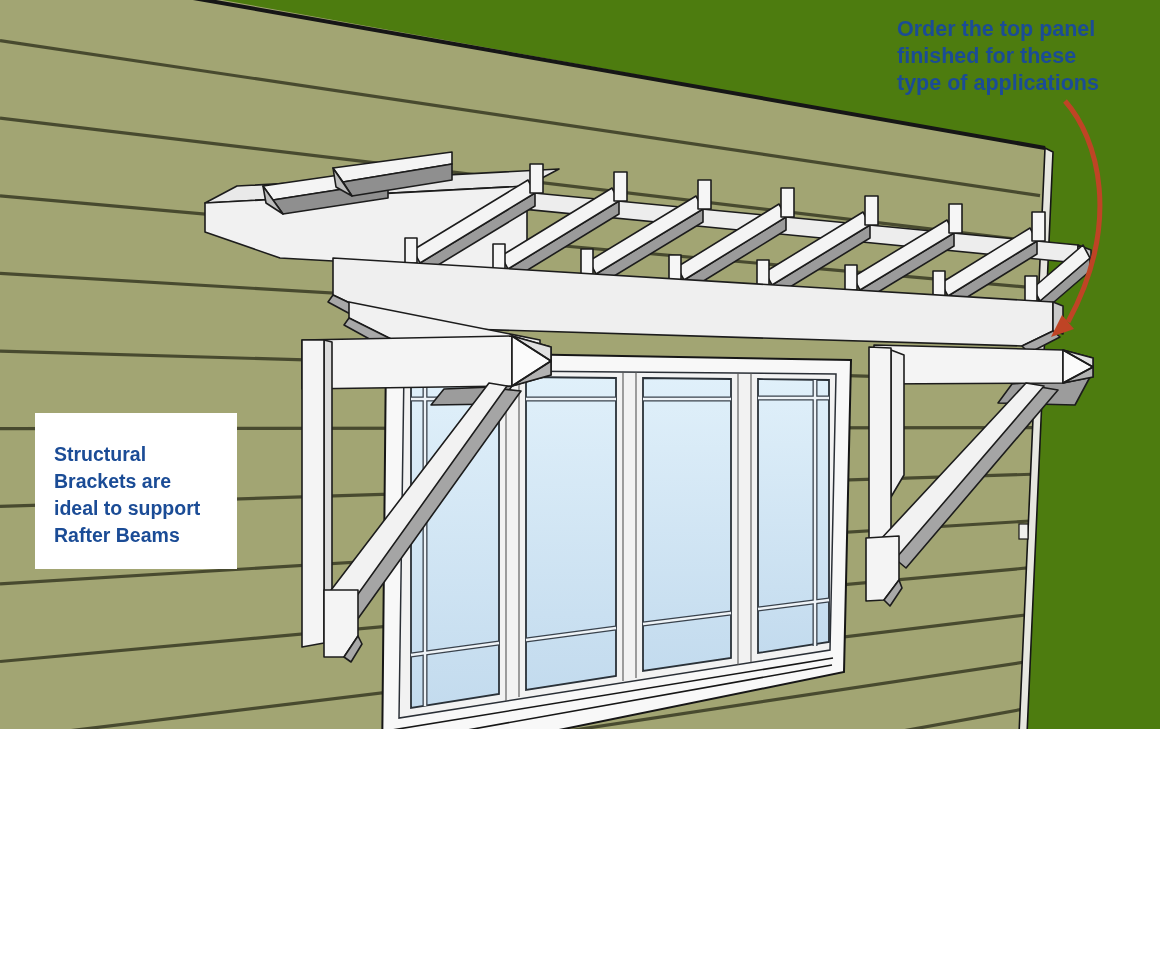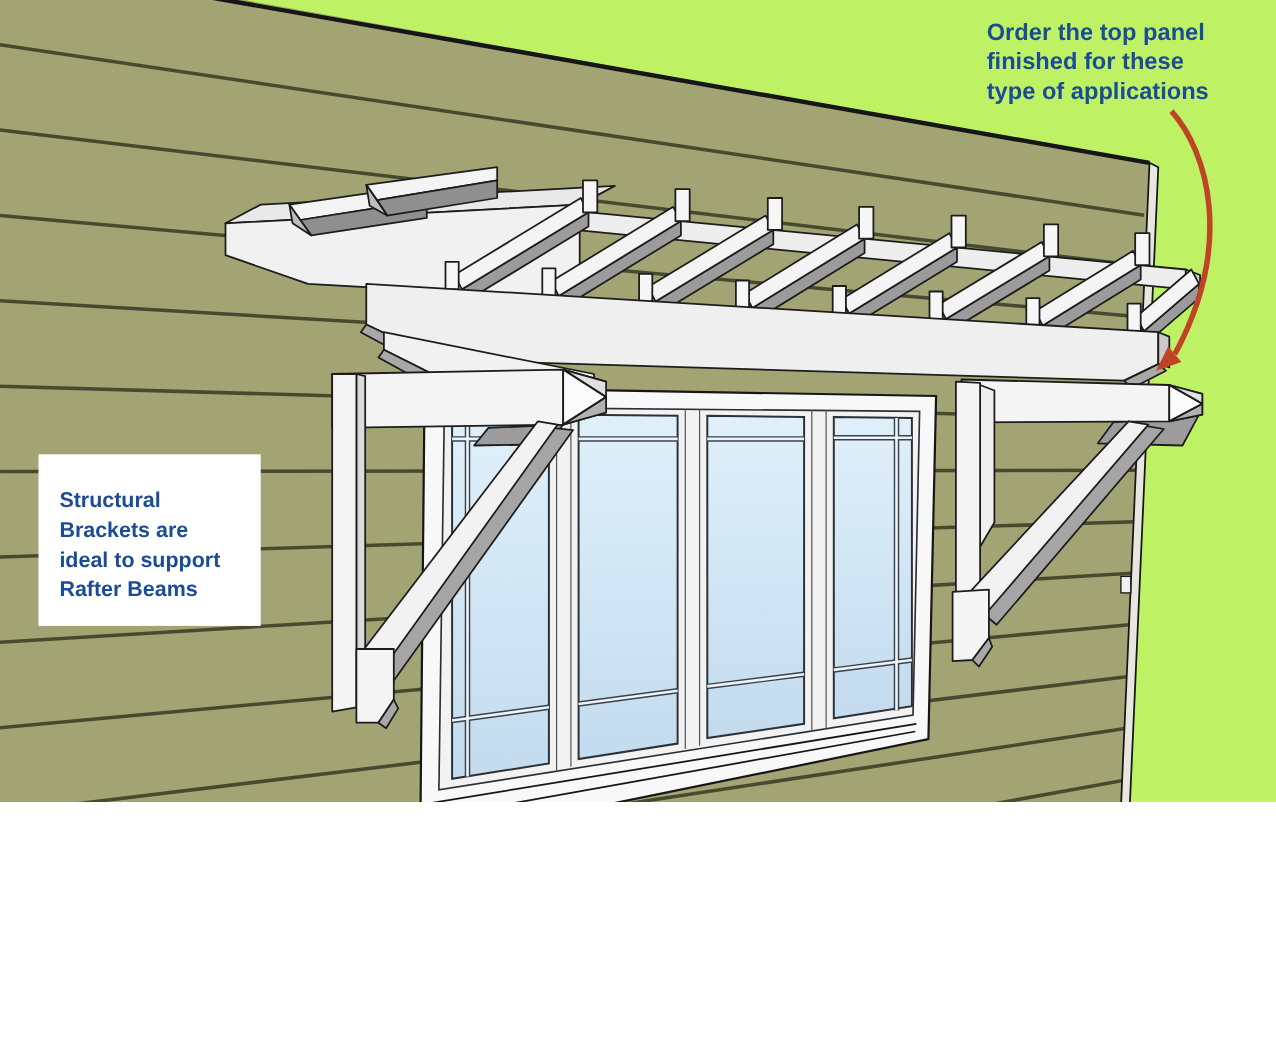--- a/index.html
+++ b/index.html
@@ -1,16 +1,16 @@
 <!DOCTYPE html>
 <html><head>
 <meta charset="utf-8">
 <style>
   html,body{margin:0;padding:0;background:#ffffff;}
-  .stage{position:relative;width:1160px;height:729px;background:#bef264;overflow:hidden;
+  .stage{position:relative;width:1160px;height:729px;background:#4d7c0f;overflow:hidden;
          font-family:"Liberation Sans",sans-serif;}
   .stage svg{position:absolute;left:0;top:0;}
   text{font-family:"Liberation Sans",sans-serif;font-weight:bold;}
   .note-lg{font-size:21.5px;}
   .note-md{font-size:19.5px;}
 </style>
 </head>
 <body>
 
 <div class="stage">

